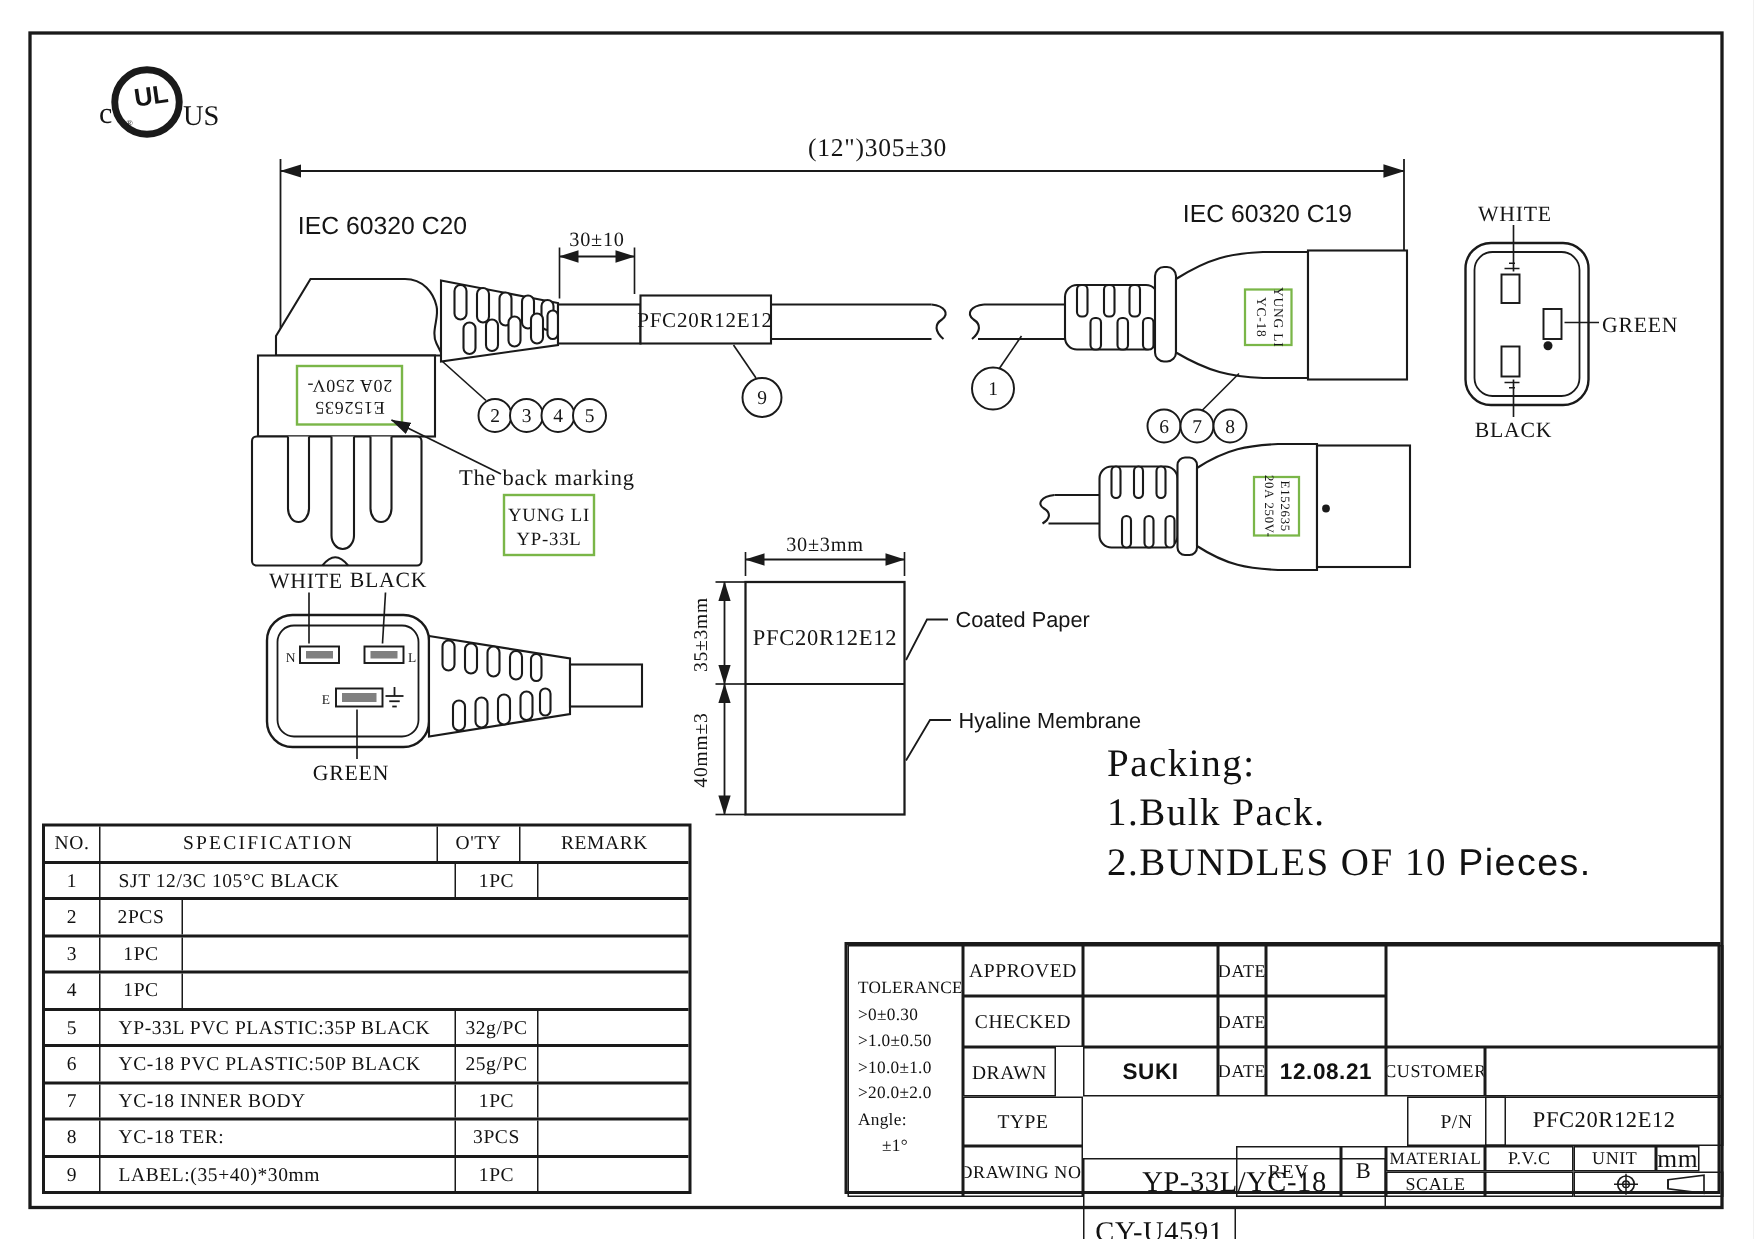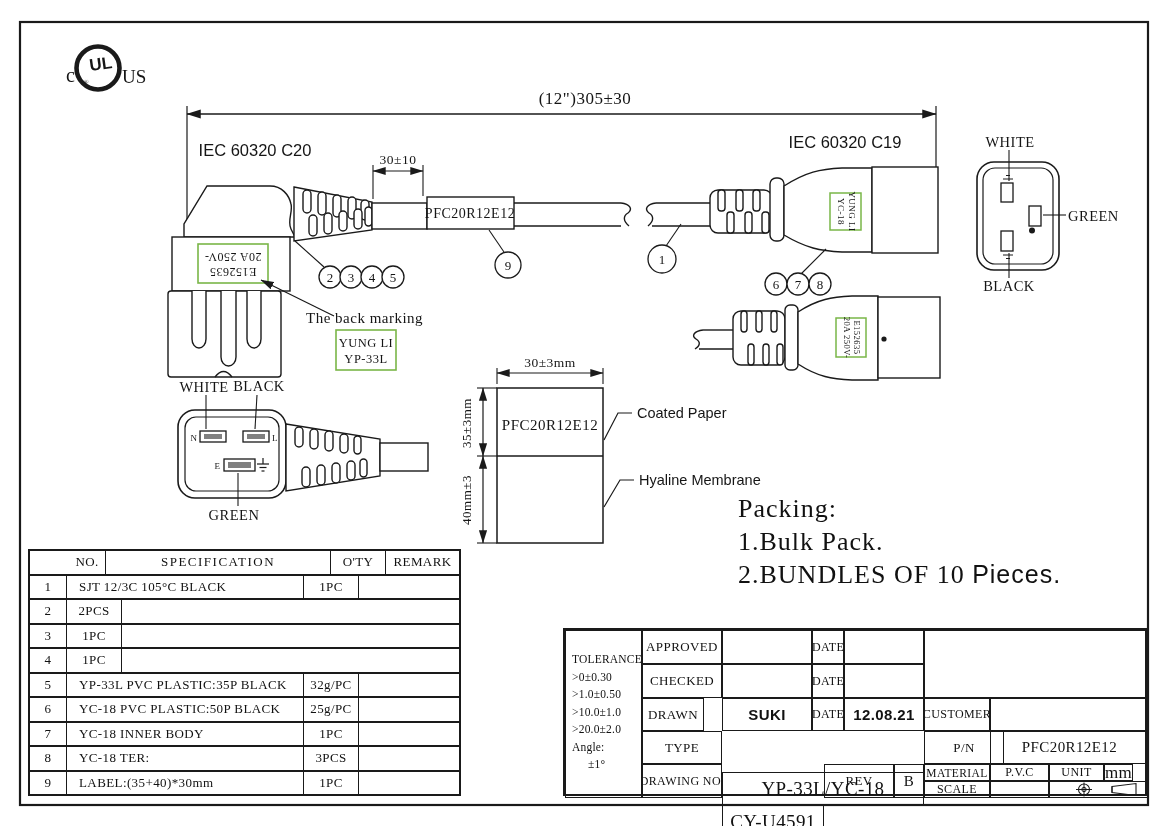--- a/index.html
+++ b/index.html
@@ -12,21 +12,21 @@
   .sans{font-family:"Liberation Sans",sans-serif;}
   .srf{font-family:"Liberation Serif",serif;letter-spacing:.5px;}
 
   
   #bom{
     position:absolute;left:28px;top:549px;width:433px;height:247px;
     border:2px solid #1a1a1a;display:flex;flex-direction:column;box-sizing:border-box;
     font-size:13px;letter-spacing:.4px;
   }
   #bom .row{display:flex;flex:1;border-top:2px solid #1a1a1a;min-height:0;}
-  #bom .row:first-child{border-top:none;margin-left:39px;}
+  #bom .row:first-child{border-top:none;}
   #bom .c{border-left:1.5px solid #1a1a1a;display:flex;align-items:center;justify-content:center;overflow:hidden;white-space:nowrap;}
   #bom .c:first-child{border-left:none;}
   #bom .no{width:36px;}
   #bom .sp{width:224px;justify-content:flex-start;padding-left:12px;}
   #bom .qt{width:54px;}
   #bom .rm{flex:1;}
   #bom .hdr .sp{justify-content:center;padding-left:0;letter-spacing:1.5px;}
 
   
   #tb{position:absolute;left:563px;top:628px;width:584px;height:168px;border:2px solid #1a1a1a;box-sizing:border-box;font-size:13px;}
@@ -390,21 +390,21 @@
 
   <div class="cell" style="left:77px;top:68px;width:62px;height:33px;">DRAWN</div>
   <div class="cell sans med" style="left:157px;top:68px;width:90px;height:33px;font-weight:600;">SUKI</div>
   <div class="cell" style="left:247px;top:68px;width:32px;height:33px;font-size:12px;">DATE</div>
   <div class="cell sans med" style="left:279px;top:68px;width:80px;height:33px;font-weight:600;">12.08.21</div>
   <div class="cell" style="left:359px;top:68px;width:66px;height:33px;font-size:12px;">CUSTOMER</div>
   <div class="cell" style="left:425px;top:68px;width:159px;height:33px;"></div>
 
   <div class="cell" style="left:77px;top:101px;width:80px;height:33px;">TYPE</div>
   <div class="cell big" style="left:157px;top:101px;width:202px;height:33px;">YP-33L/YC-18</div>
-  <div class="cell" style="left:359px;top:101px;width:80px;height:33px;">P/N</div>
+  <div class="cell" style="left:373px;top:101px;width:66px;height:33px;">P/N</div>
   <div class="cell med" style="left:425px;top:101px;width:159px;height:33px;">PFC20R12E12</div>
 
   <div class="cell" style="left:77px;top:134px;width:80px;height:34px;font-size:12px;">DRAWING NO.</div>
   <div class="cell big" style="left:157px;top:134px;width:102px;height:34px;">CY-U4591</div>
   <div class="cell" style="left:259px;top:134px;width:70px;height:34px;">REV</div>
   <div class="cell med" style="left:329px;top:134px;width:30px;height:34px;">B</div>
 
   <div class="cell" style="left:359px;top:134px;width:66px;height:17px;font-size:11.5px;">MATERIAL</div>
   <div class="cell" style="left:425px;top:134px;width:59px;height:17px;font-size:12px;">P.V.C</div>
   <div class="cell" style="left:484px;top:134px;width:55px;height:17px;font-size:12px;">UNIT</div>

